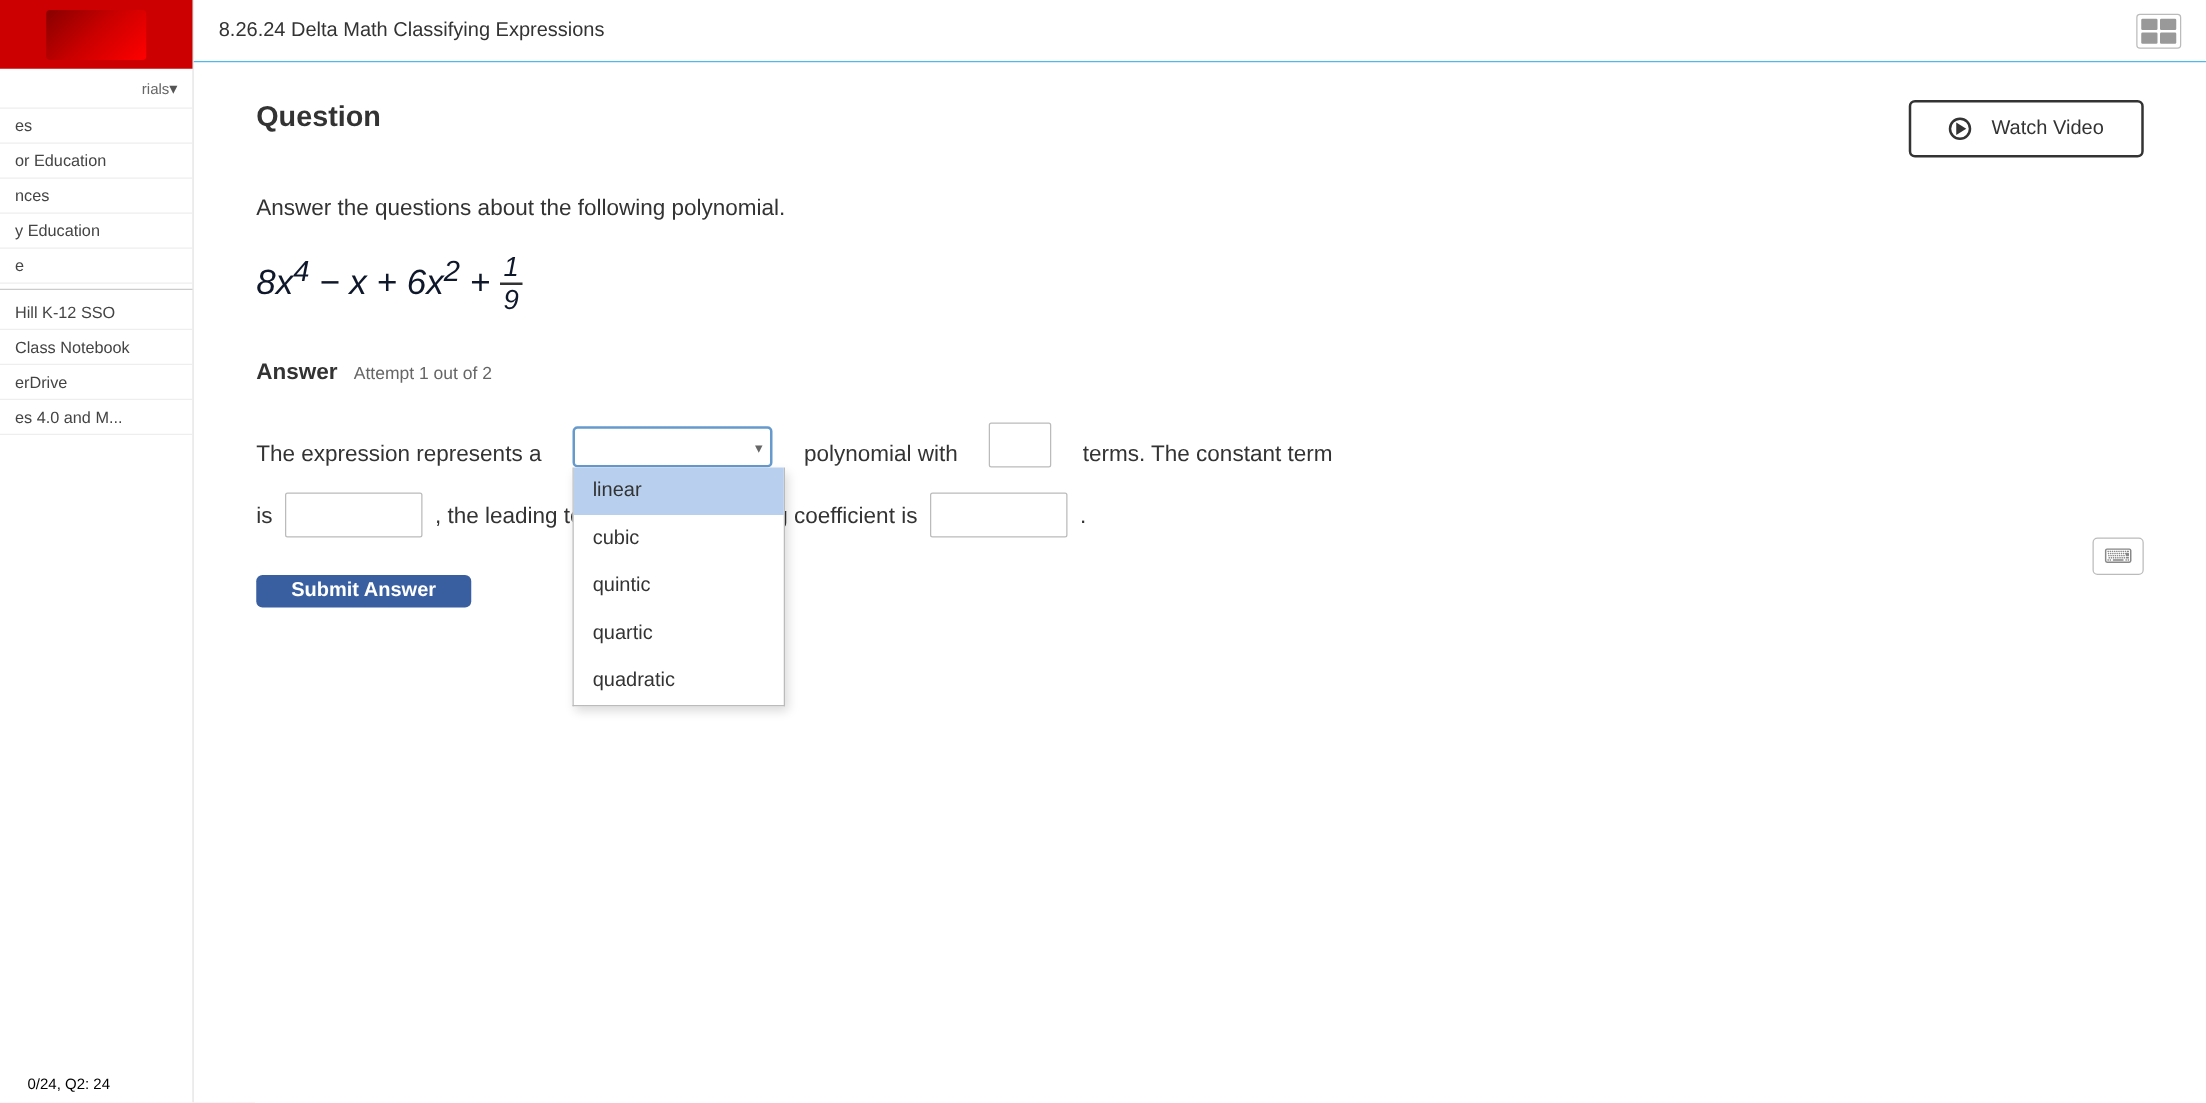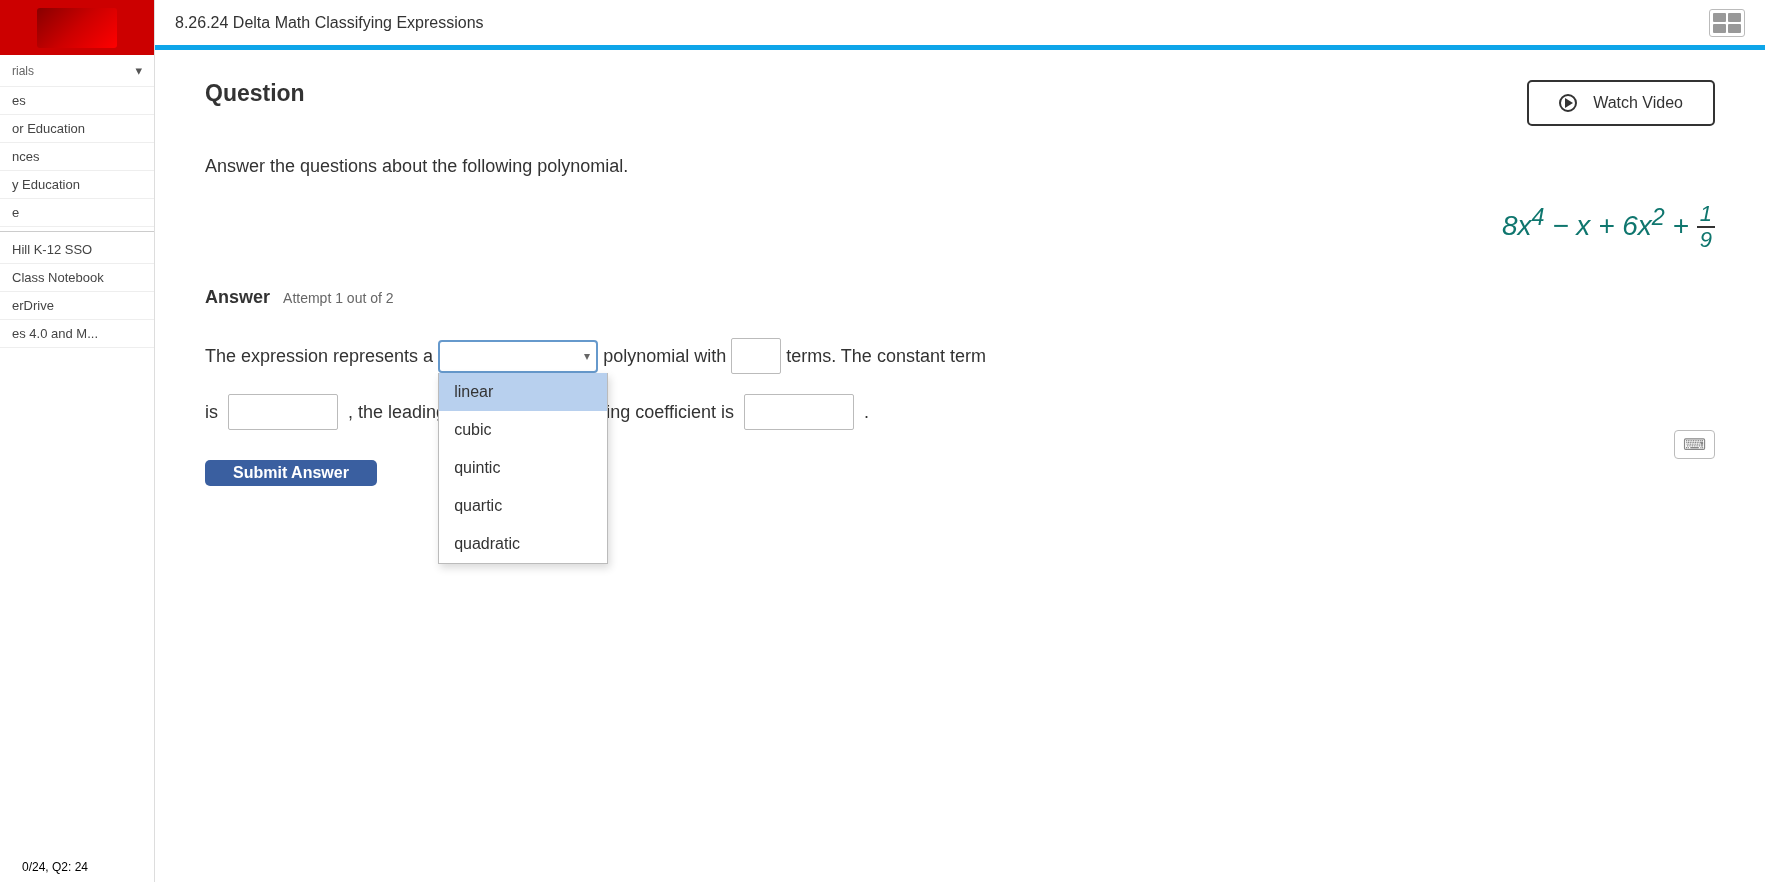--- a/index.html
+++ b/index.html
@@ -32,21 +32,21 @@
       height: 40px;
       background: linear-gradient(135deg, #800 0%, #c00 50%, #f00 100%);
       border-radius: 3px;
     }
     .sidebar-section {
       padding: 8px 12px;
       font-size: 13px;
       color: #555;
       display: flex;
       align-items: center;
-      justify-content: space-between;
+      justify-content: flex-end;
       border-bottom: 1px solid #eee;
       cursor: pointer;
     }
     .sidebar-section-label {
       font-size: 12px;
       color: #666;
     }
     .sidebar-item {
       padding: 6px 12px;
       font-size: 13px;
@@ -68,21 +68,21 @@
     
     .main-area {
       flex: 1;
       display: flex;
       flex-direction: column;
     }
 
     
     .top-bar {
       background: #fff;
-      border-bottom: 5px solid #0ea5e9;
+      border-bottom: 1px solid #0ea5e9;
       padding: 10px 20px;
       display: flex;
       align-items: center;
       justify-content: space-between;
       height: 50px;
     }
     .top-bar-title {
       font-size: 16px;
       font-weight: normal;
       color: #333;
@@ -175,23 +175,23 @@
       color: #333;
     }
 
     
     .polynomial-instruction {
       font-size: 18px;
       color: #333;
       margin-bottom: 25px;
     }
     .polynomial-display {
-      text-align: right;
+      text-align: left;
       font-size: 28px;
-      color: #0f766e;
+      color: #0f172a;
       margin-bottom: 35px;
       font-style: italic;
     }
     .fraction {
       display: inline-flex;
       flex-direction: column;
       align-items: center;
       vertical-align: middle;
       font-size: 20px;
       line-height: 1.1;
@@ -231,22 +231,22 @@
       color: #888;
       cursor: pointer;
     }
 
     
     .answer-form {
       margin-top: 30px;
     }
     .expression-line {
       display: flex;
-      align-items: center;
-      gap: 5px;
+      align-items: flex-end;
+      gap: 25px;
       font-size: 18px;
       color: #333;
       margin-bottom: 20px;
       flex-wrap: wrap;
     }
     .dropdown-wrapper {
       position: relative;
       display: inline-block;
     }
     .type-select {

